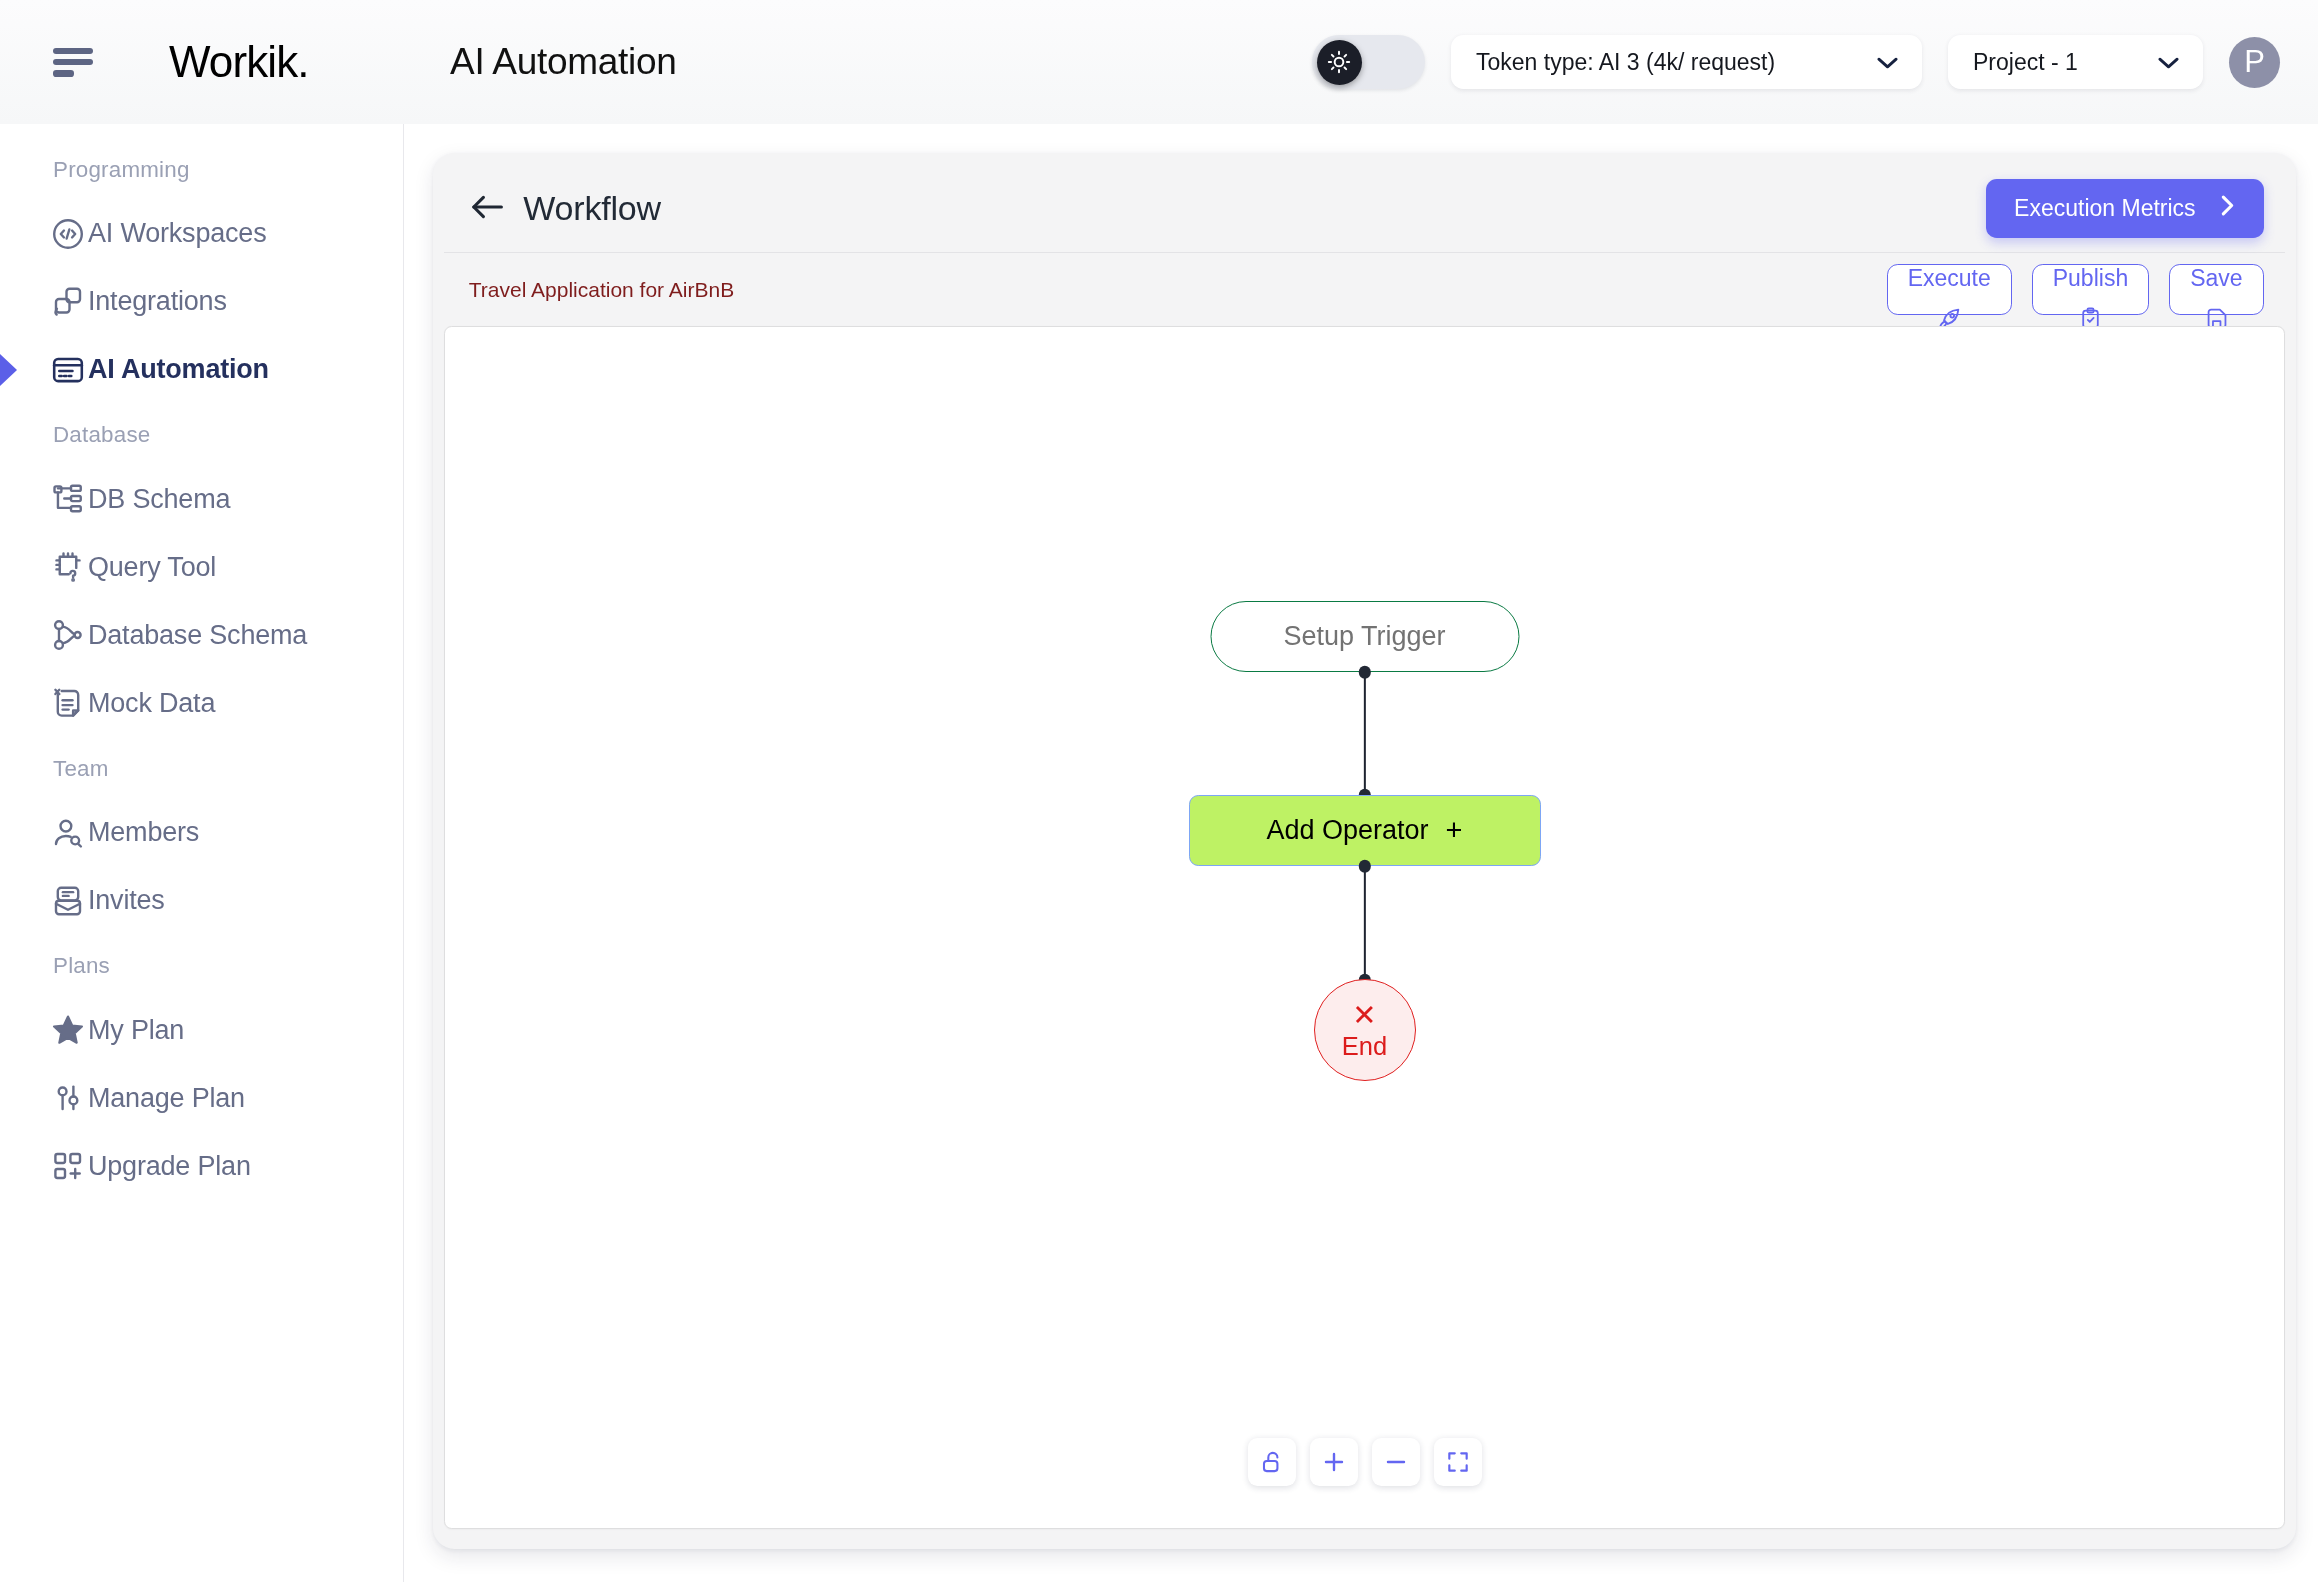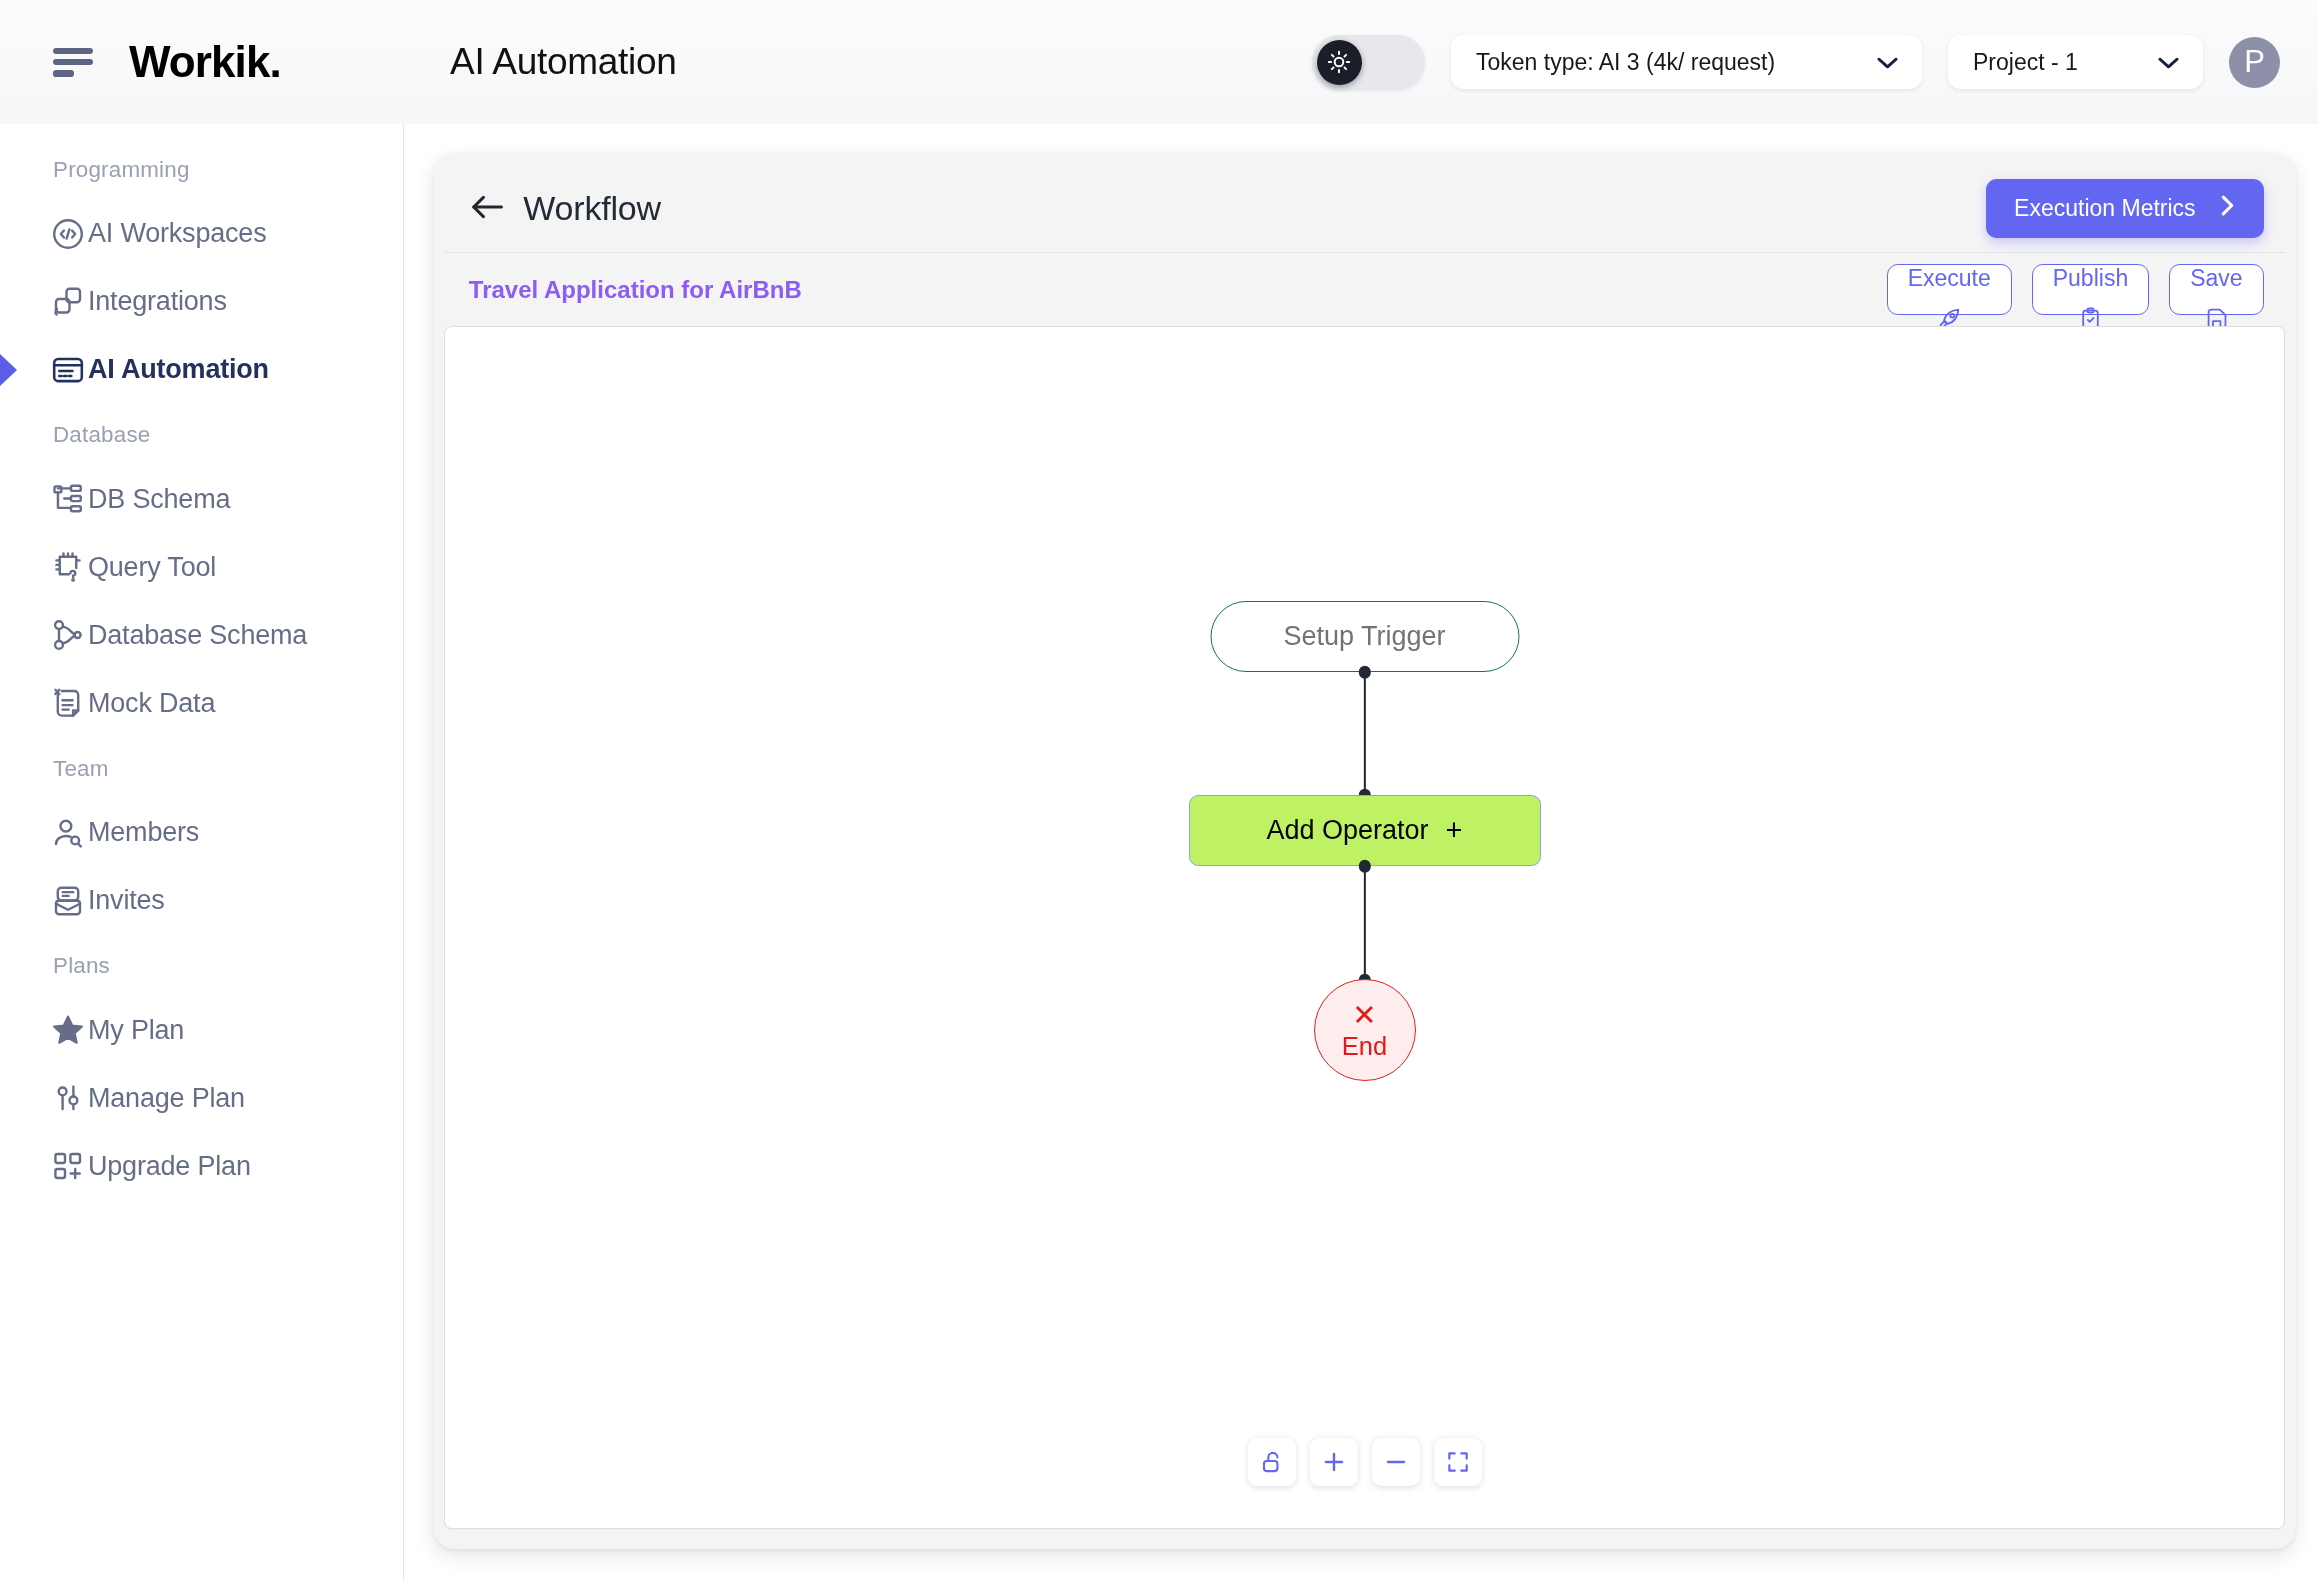--- a/index.html
+++ b/index.html
@@ -22,21 +22,21 @@
     width: 404px; flex: 0 0 404px;
     display: flex; align-items: center; gap: 36px;
     padding-left: 53px;
     height: 124px;
   }
   .hamburger { width: 40px; height: 29px; display:flex; flex-direction:column; justify-content:space-between; cursor:pointer; }
   .hamburger i { display:block; height: 6.2px; border-radius: 3.1px; background:#5d6583; }
   .hamburger i:nth-child(1){ width: 40px; }
   .hamburger i:nth-child(2){ width: 40px; }
   .hamburger i:nth-child(3){ width: 21px; }
-  .brand { font-size: 44px; font-weight: 700; letter-spacing: -0.9px; color:#000; }
+  .brand { font-size: 44px; font-weight: 400; letter-spacing: -0.9px; color:#000;margin-left:40px; }
 
   .page-title { font-size: 37px; color:#111; margin-left: 46px; letter-spacing: -0.3px; }
 
   .topbar-right {
     margin-left: auto; display:flex; align-items:center; gap: 26px; padding-right: 39px;
   }
   .theme-toggle {
     width: 113px; height: 54px; border-radius: 28px;
     background:#e6e8ee; display:flex; align-items:center; padding: 4.6px;
     box-shadow: 0 1.5px 3.9px rgba(30,35,60,.10);
@@ -116,21 +116,21 @@
     font-size: 23px; cursor:pointer;
     box-shadow: 0 4.6px 10.8px rgba(99,102,241,.30);
   }
   .metrics-btn .caret { font-size: 26px; font-weight: 700; }
 
   .wf-subbar {
     height: 74px; flex: 0 0 74px;
     border-top: 0.8px solid #e3e3e6;
     display:flex; align-items:center; padding: 0 21.6px 0 25px; gap: 17px;
   }
-  .wf-subtitle { font-size: 24px; color:#8b5cf6;font-weight:bold; }
+  .wf-subtitle { font-size: 21px; color:#7f1d1d; }
   .subbar-actions { margin-left:auto; display:flex; align-items:center; gap: 20px; }
   .ghost-btn {
     height: 51px; border:1.5px solid #6366f1; border-radius: 10.8px;
     background:#fff; color:#6366f1; font-size: 23px;
     display:flex; align-items:center; gap: 14px; padding: 0 20px; cursor:pointer;flex-direction:column;
   }
 
   .canvas {
     flex: 1 1 auto; background:#fff; border:0.8px solid #dededf;
     border-radius: 7.7px; position: relative; overflow: hidden;

